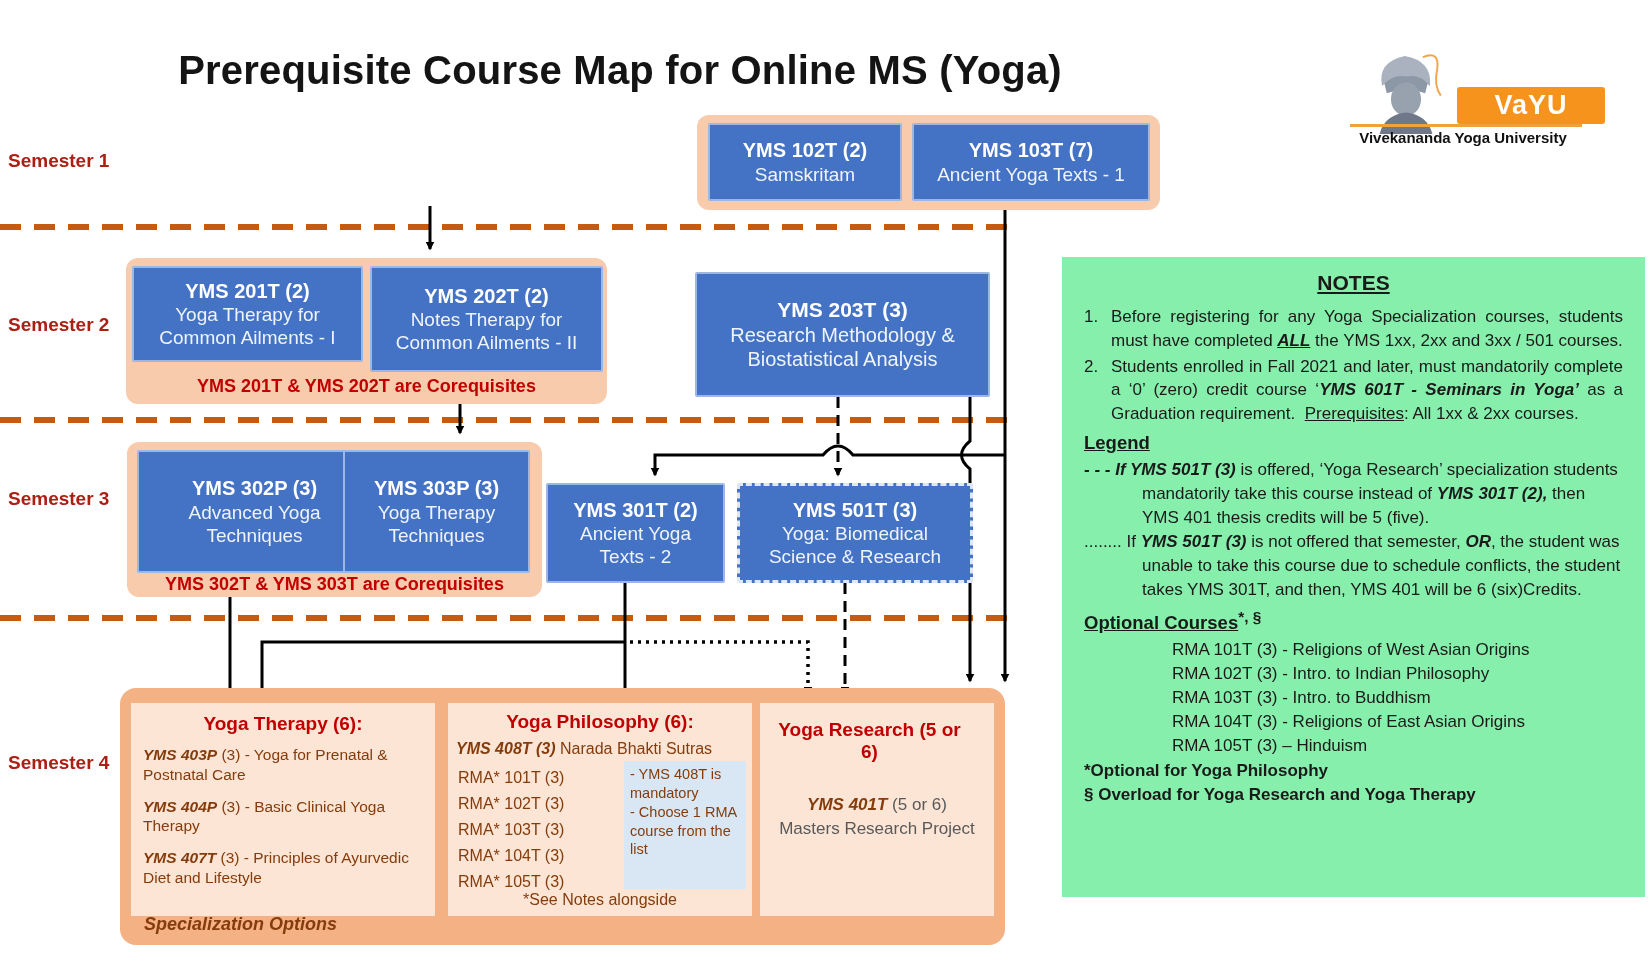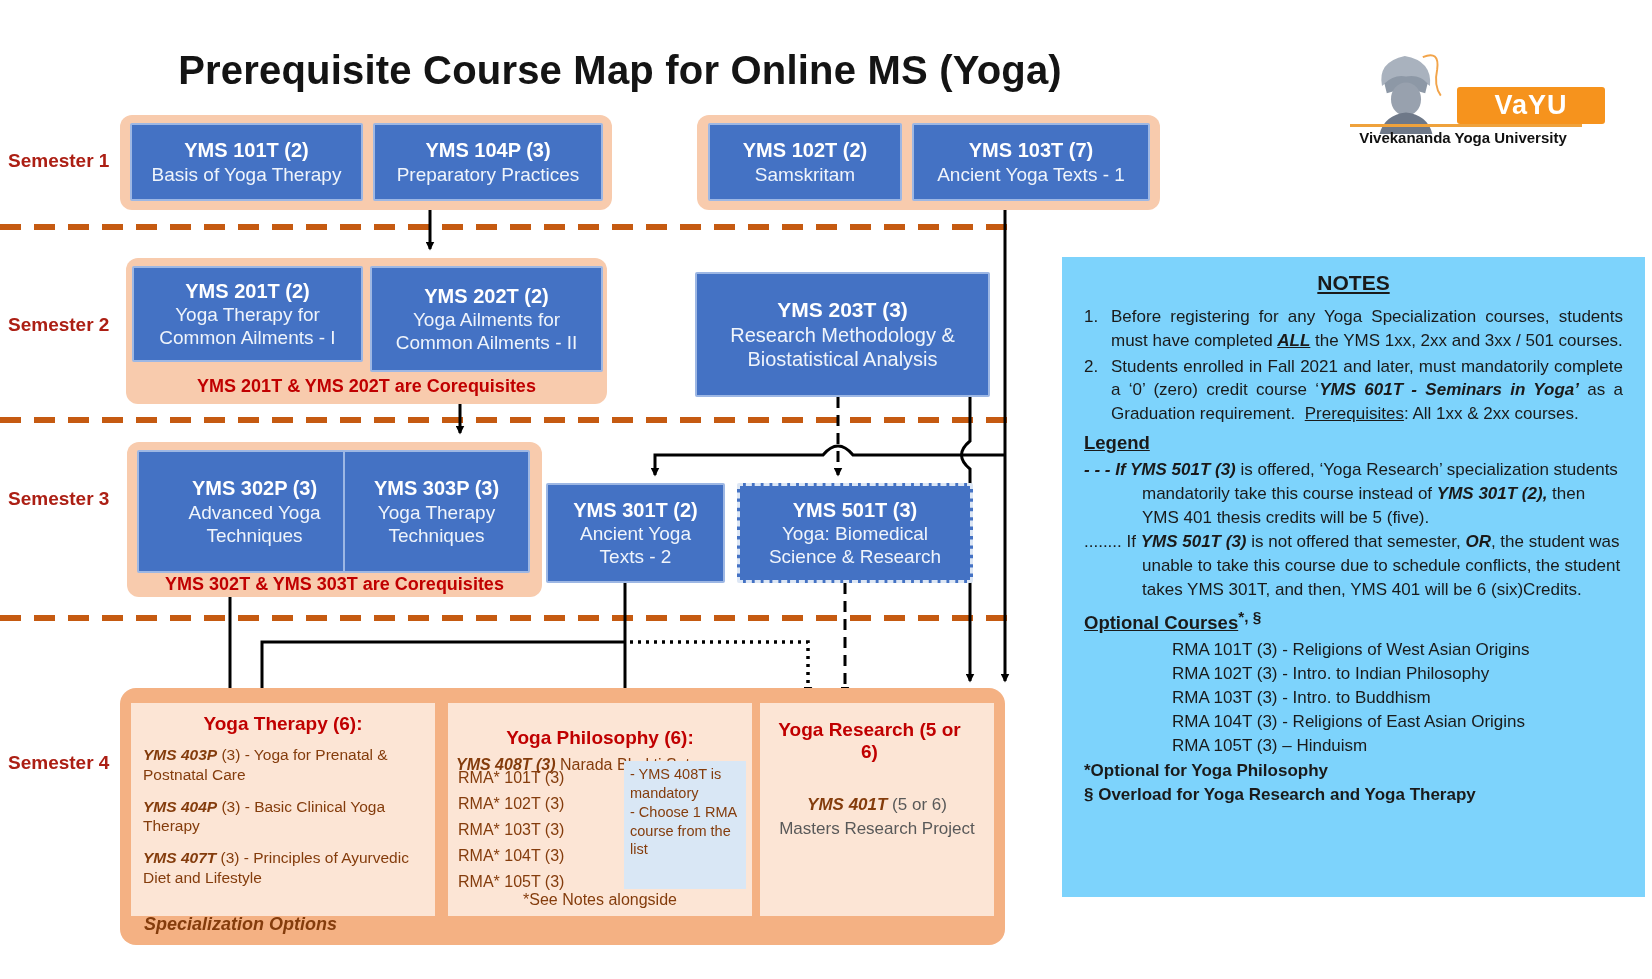--- a/index.html
+++ b/index.html
@@ -25,21 +25,21 @@
   .coreq{position:absolute;left:0;right:0;text-align:center;font-size:18px;font-weight:700;color:#C00000;}
 
   .s4{background:#F4B183;border-radius:16px;}
   .specbox{position:absolute;background:#FCE5D5;box-sizing:border-box;}
   .spec-title{font-size:19px;font-weight:700;color:#C00000;text-align:center;}
   .spec-item{font-size:15.5px;color:#843C0C;line-height:1.28;margin-bottom:12px;}
   .rma-line{font-size:16px;color:#843C0C;line-height:26px;}
   .brown{color:#843C0C;}
   .s4-footer{font-size:18px;font-weight:700;font-style:italic;color:#843C0C;text-align:left;padding-left:24px;}
 
-  .notes{background:#7dd3fc;box-sizing:border-box;padding:14px 22px 10px 22px;color:#1a1a1a;}
+  .notes{background:#86efac;box-sizing:border-box;padding:14px 22px 10px 22px;color:#1a1a1a;}
   .notes-h{font-size:21px;font-weight:700;text-decoration:underline;text-align:center;margin-bottom:10px;}
   .note-row{display:flex;margin-bottom:2px;}
   .note-num{width:27px;flex:0 0 27px;font-size:17px;line-height:1.4;}
   .note-txt{flex:1;font-size:17px;line-height:1.4;text-align:justify;}
   .sect-h{font-size:18.5px;font-weight:700;margin:6px 0 4px 0;}
   .sect-h .hu{text-decoration:underline;}
   .leg-item{font-size:17px;line-height:1.4;padding-left:58px;text-indent:-58px;margin-bottom:1px;}
   .opt-line{font-size:17px;line-height:1.42;padding-left:88px;}
   .footnote{font-size:17px;font-weight:700;line-height:1.45;}
 
@@ -94,49 +94,39 @@
     <div class="abs vayu-box" style="left:94px;top:45px;width:148px;height:37px;margin-left:25px;">VaYU</div>
     <div class="abs vayu-rule" style="left:12px;top:82px;width:232px;"></div>
     <div class="abs vayu-org" style="left:0px;top:87px;width:250px;">Vivekananda Yoga University</div>
   </div>
 
   <div class="abs sem-label" style="left:8px;top:150px;">Semester 1</div>
   <div class="abs sem-label" style="left:8px;top:303px;margin-top:11px;">Semester 2</div>
   <div class="abs sem-label" style="left:8px;top:488px;">Semester 3</div>
   <div class="abs sem-label" style="left:8px;top:752px;">Semester 4</div>
 
-  <div class="abs group" style="left:120px;top:115px;width:492px;height:95px;">
-    <div class="bluebox" style="left:10px;top:8px;width:233px;height:78px;">
-      <div class="code">YMS 101T (2)</div>
-      <div class="name">Basis of Yoga Therapy</div>
-    </div>
-    <div class="bluebox" style="left:253px;top:8px;width:230px;height:78px;">
-      <div class="code">YMS 104P (3)</div>
-      <div class="name">Preparatory Practices</div>
-    </div>
-  </div>
   <div class="abs group" style="left:697px;top:115px;width:463px;height:95px;">
     <div class="bluebox" style="left:11px;top:8px;width:194px;height:78px;">
       <div class="code">YMS 102T (2)</div>
       <div class="name">Samskritam</div>
     </div>
     <div class="bluebox" style="left:215px;top:8px;width:238px;height:78px;">
       <div class="code">YMS 103T (7)</div>
       <div class="name">Ancient Yoga Texts - 1</div>
     </div>
   </div>
 
   <div class="abs group" style="left:126px;top:258px;width:481px;height:146px;">
     <div class="bluebox" style="left:6px;top:8px;width:231px;height:96px;">
       <div class="code">YMS 201T (2)</div>
       <div class="name">Yoga Therapy for Common Ailments - I</div>
     </div>
     <div class="bluebox" style="left:244px;top:8px;width:233px;height:106px;">
       <div class="code">YMS 202T (2)</div>
-      <div class="name">Yoga Ailments for Common Ailments - II</div>
+      <div class="name">Notes Therapy for Common Ailments - II</div>
     </div>
     <div class="coreq" style="top:118px;">YMS 201T &amp; YMS 202T are Corequisites</div>
   </div>
   <div class="bluebox big abs" style="left:695px;top:272px;width:295px;height:125px;">
     <div class="code">YMS 203T (3)</div>
     <div class="name">Research Methodology &amp; Biostatistical Analysis</div>
   </div>
 
   <div class="abs group" style="left:127px;top:442px;width:415px;height:155px;">
     <div class="bluebox" style="left:10px;top:8px;width:235px;height:123px;">
@@ -158,21 +148,21 @@
     <div class="name">Yoga: Biomedical Science &amp; Research</div>
   </div>
 
   <div class="abs s4" style="left:120px;top:688px;width:885px;height:257px;">
     <div class="specbox" style="left:11px;top:15px;width:304px;height:213px;padding:6px 12px;">
       <div class="spec-title" style="margin:4px 0 10px 0;">Yoga Therapy (6):</div>
       <div class="spec-item"><span class="b">YMS 403P</span><span> (3) - Yoga for Prenatal &amp; Postnatal Care</span></div>
       <div class="spec-item"><span class="b">YMS 404P</span><span> (3) - Basic Clinical Yoga Therapy</span></div>
       <div class="spec-item"><span class="b">YMS 407T</span><span> (3) - Principles of Ayurvedic Diet and Lifestyle</span></div>
     </div>
-    <div class="specbox" style="left:328px;top:15px;width:304px;height:213px;padding:20px 8px;">
+    <div class="specbox" style="left:328px;top:15px;width:304px;height:213px;padding:4px 8px;">
       <div class="spec-title" style="margin:4px 0 6px 0;">Yoga Philosophy (6):</div>
       <div class="spec-item" style="margin-bottom:4px;font-size:16px;"><span class="b">YMS 408T (3)</span><span> Narada Bhakti Sutras</span></div>
       <div class="abs" style="left:10px;top:62px;">
         <div class="rma-line">RMA* 101T (3)</div>
         <div class="rma-line">RMA* 102T (3)</div>
         <div class="rma-line">RMA* 103T (3)</div>
         <div class="rma-line">RMA* 104T (3)</div>
         <div class="rma-line">RMA* 105T (3)</div>
       </div>
       <div class="abs" style="left:176px;top:58px;width:122px;height:128px;background:#D9E7F5;padding:4px 6px;font-size:14.5px;line-height:1.3;color:#843C0C;box-sizing:border-box;">

